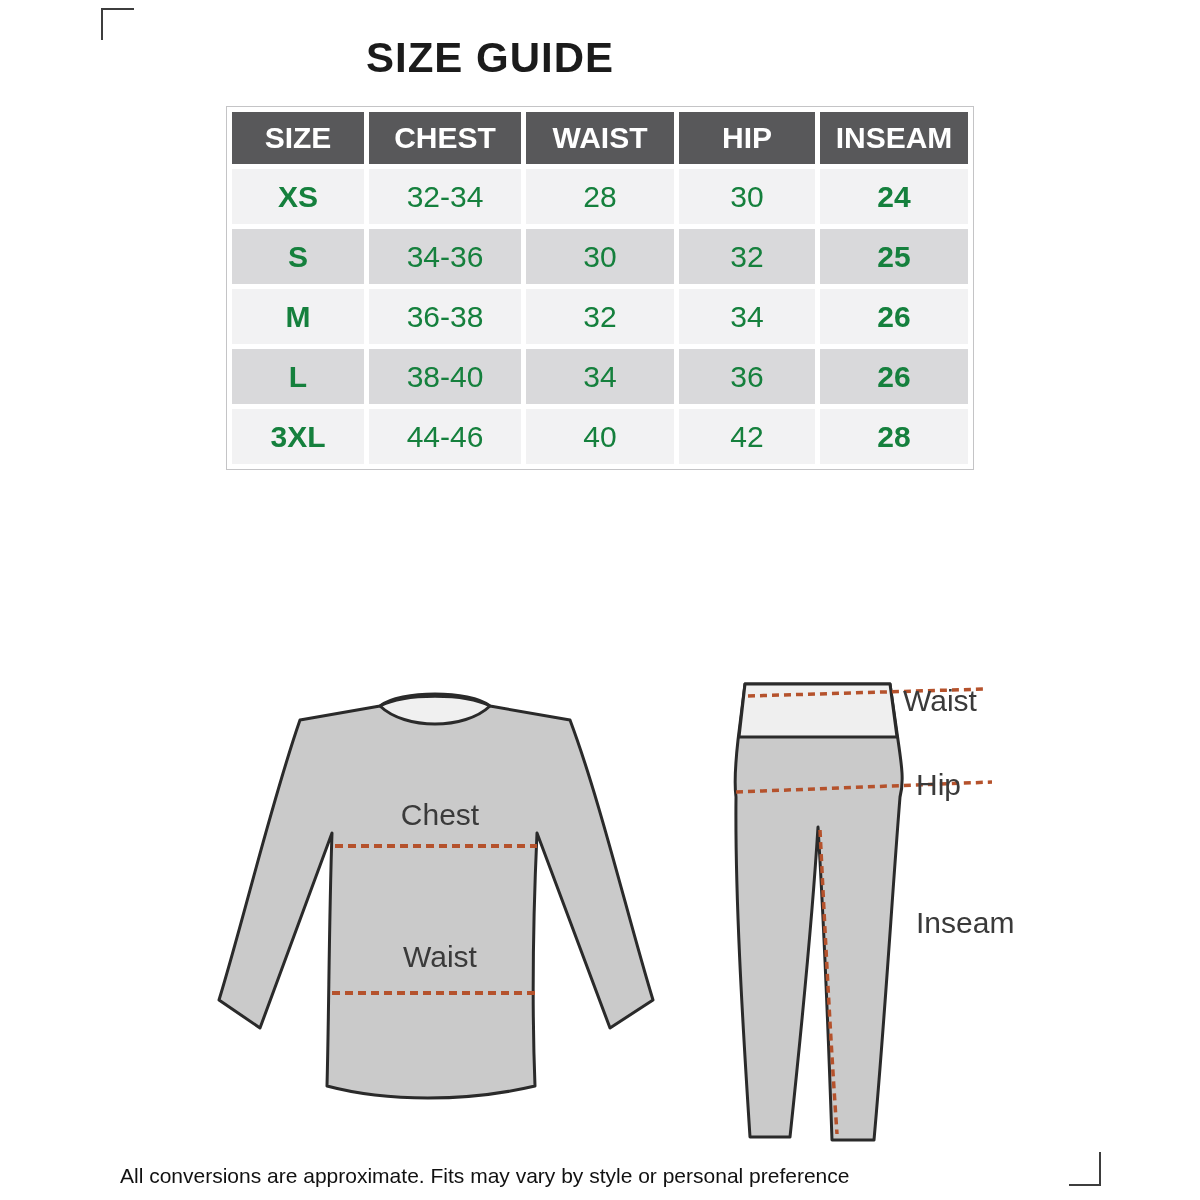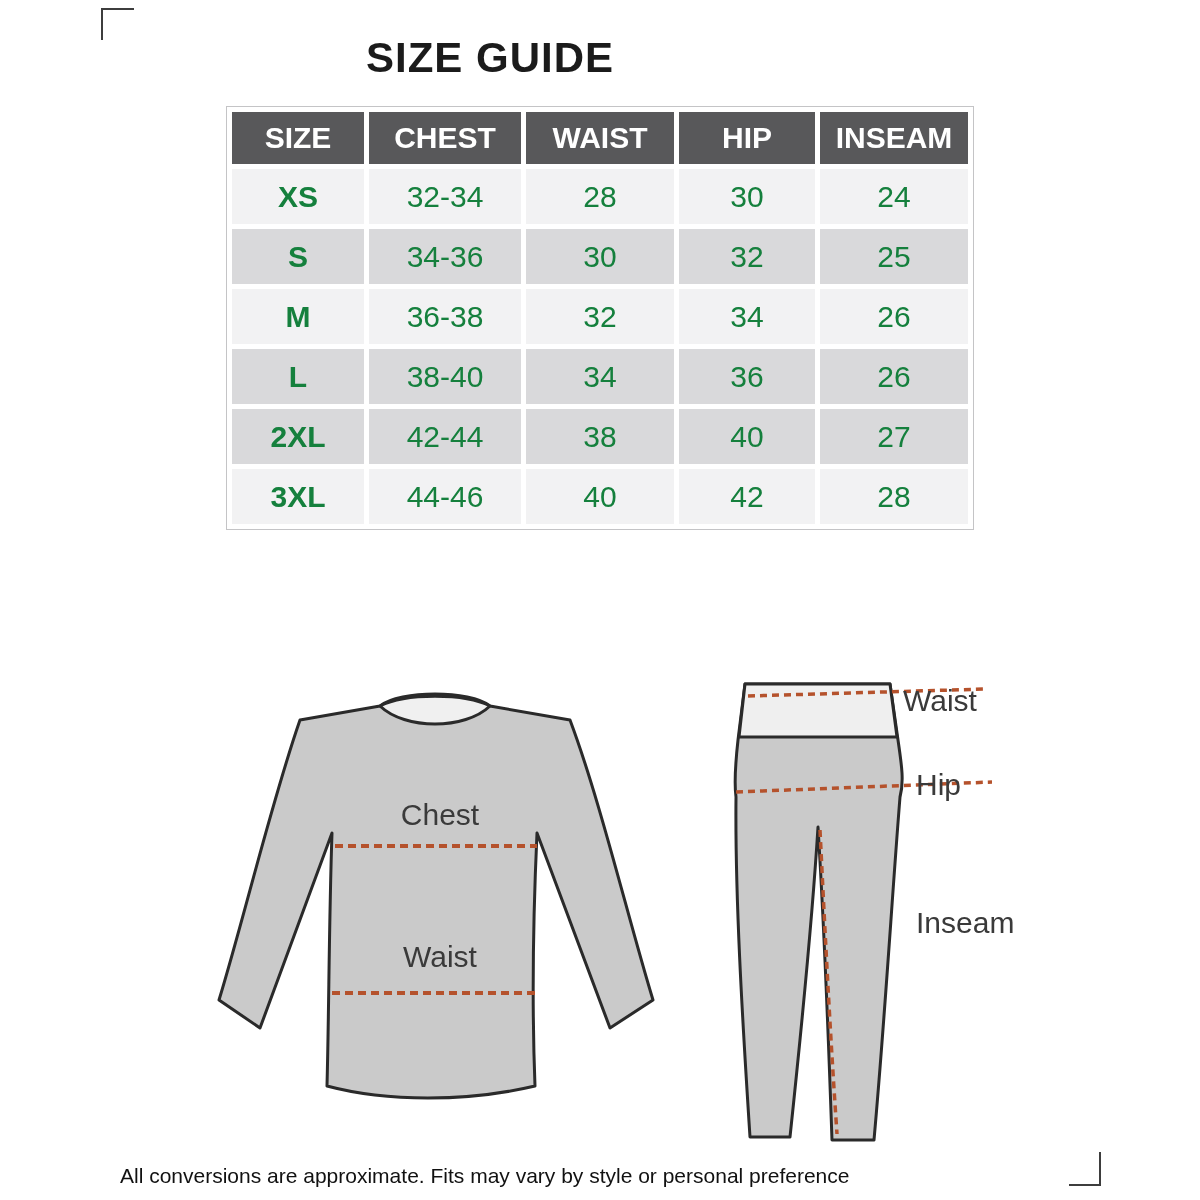--- a/index.html
+++ b/index.html
@@ -20,21 +20,21 @@
     border:1px solid #c4c4c6;}
   table.size-table th{
     background:#58585a;color:#ffffff;font-size:30px;font-weight:bold;
     height:52px;padding:0 6px;text-align:center;}
   table.size-table td{
     font-size:30px;text-align:center;height:55px;padding:0 6px;color:#15803d;}
   th.col-size,  td.col-size  {width:120px;}
   th.col-chest, td.col-chest {width:140px;}
   th.col-waist, td.col-waist {width:136px;}
   th.col-hip,   td.col-hip   {width:124px;}
-  th.col-inseam,td.col-inseam{width:136px;}
+  th.col-inseam,td.col-inseam{width:136px;font-weight:bold;}
   tr.light td{background:#f2f2f3;}
   tr.dark  td{background:#d9d9db;}
   td.col-size{font-weight:bold;}
 
   .shirt-svg{position:absolute;left:205px;top:678px;width:470px;height:440px;}
   .pants-svg{position:absolute;left:690px;top:672px;width:320px;height:500px;}
 
   .garment-label{position:absolute;font-size:30px;color:#3a3a3a;}
   .lbl-chest {left:350px;top:798px;width:180px;text-align:center;}
   .lbl-waist-top{left:350px;top:940px;width:180px;text-align:center;}
@@ -85,27 +85,20 @@
         <td class="col-hip">34</td>
         <td class="col-inseam">26</td>
       </tr>
       <tr class="dark">
         <td class="col-size">L</td>
         <td class="col-chest">38-40</td>
         <td class="col-waist">34</td>
         <td class="col-hip">36</td>
         <td class="col-inseam">26</td>
       </tr>
-      <tr class="dark">
-        <td class="col-size">2XL</td>
-        <td class="col-chest">42-44</td>
-        <td class="col-waist">38</td>
-        <td class="col-hip">40</td>
-        <td class="col-inseam">27</td>
-      </tr>
       <tr class="light">
         <td class="col-size">3XL</td>
         <td class="col-chest">44-46</td>
         <td class="col-waist">40</td>
         <td class="col-hip">42</td>
         <td class="col-inseam">28</td>
       </tr>
     </tbody>
   </table>
 </div>

